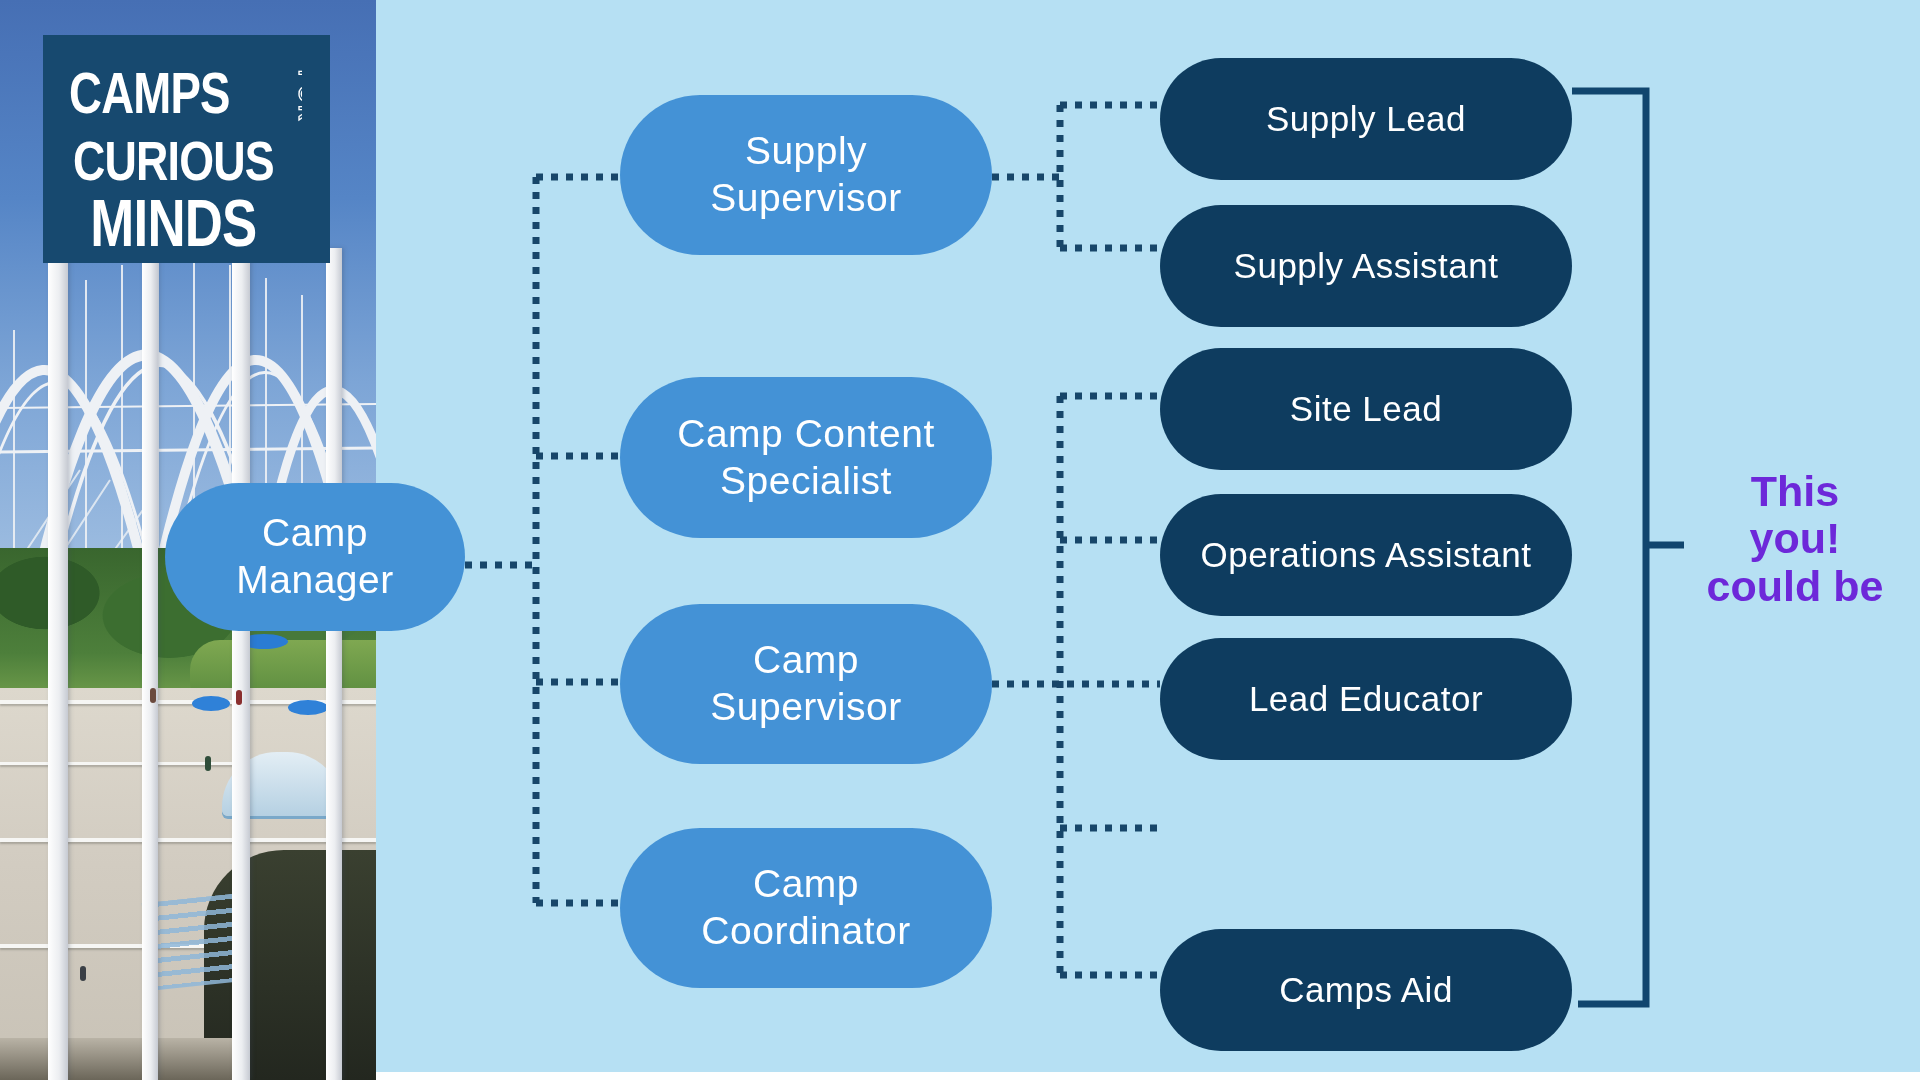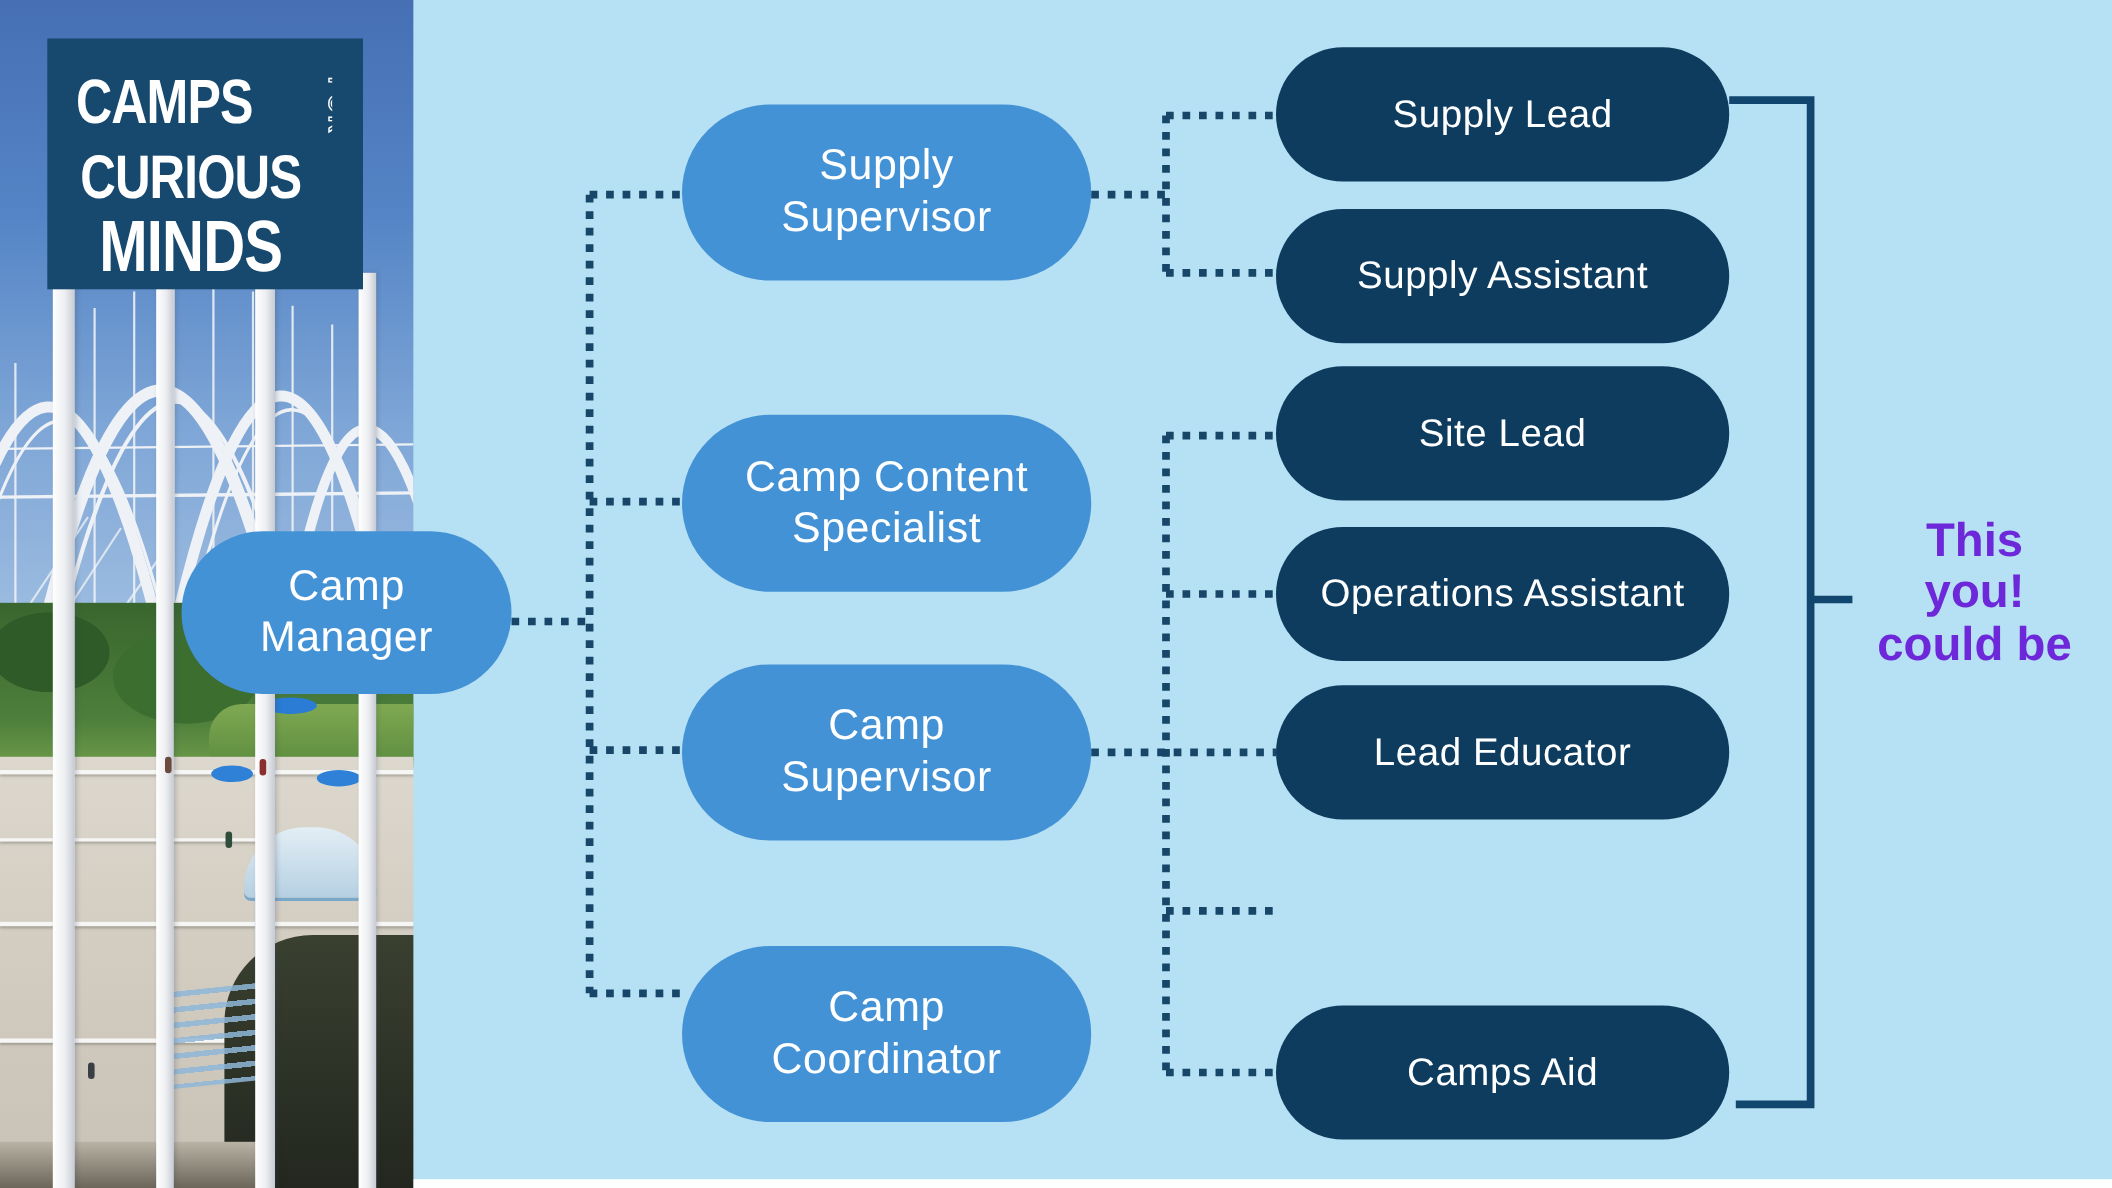--- a/index.html
+++ b/index.html
@@ -49,21 +49,21 @@
   .w2{font-size:56px;margin-top:2px;}
   .w3{font-size:66px;margin-top:1px;}
   .logo-row{display:flex;align-items:flex-start;}
   .for-svg{margin-left:4px;margin-top:2px;}
   
   .node{position:absolute;display:flex;align-items:center;justify-content:center;
         color:#fff;text-align:center;}
   .mid-box{background:#4492D6;border-radius:82px;font-size:39px;line-height:1.2;letter-spacing:.5px;}
   .mid-box .lbl{display:inline-block;max-width:262px;}
   .manager .lbl{max-width:180px;}
-  .dark-box{background:#0E3C5F;border-radius:62px;font-size:35px;letter-spacing:.5px;white-space:nowrap;}
+  .dark-box{background:#0E3C5F;border-radius:62px;font-size:35px;letter-spacing:.5px;white-space:nowrap;margin-top:15px;}
   
   .you-note{position:absolute;left:1686px;top:468px;width:218px;text-align:center;
         font-weight:bold;font-size:43px;line-height:1.1;color:#6d28d9;}
   .bottom-strip{position:absolute;left:376px;top:1072px;width:1544px;height:8px;background:#FDFEFE;}
   .conn-svg{position:absolute;left:0;top:0;}
 </style>
 </head>
 <body>
 
 <div class="canvas">
@@ -172,21 +172,21 @@
 
   <div class="node mid-box" style="left:620px;top:95px;width:372px;height:160px;">
     <span class="lbl">Supply Supervisor</span>
   </div>
   <div class="node mid-box" style="left:620px;top:377px;width:372px;height:161px;">
     <span class="lbl">Camp Content Specialist</span>
   </div>
   <div class="node mid-box" style="left:620px;top:604px;width:372px;height:160px;">
     <span class="lbl">Camp Supervisor</span>
   </div>
-  <div class="node mid-box" style="left:620px;top:828px;width:372px;height:160px;margin-top:32px;">
+  <div class="node mid-box" style="left:620px;top:828px;width:372px;height:160px;">
     <span class="lbl">Camp Coordinator</span>
   </div>
 
   <div class="node dark-box" style="left:1160px;top:43px;width:412px;height:122px;">
     <span>Supply Lead</span>
   </div>
   <div class="node dark-box" style="left:1160px;top:190px;width:412px;height:122px;">
     <span>Supply Assistant</span>
   </div>
   <div class="node dark-box" style="left:1160px;top:333px;width:412px;height:122px;">

